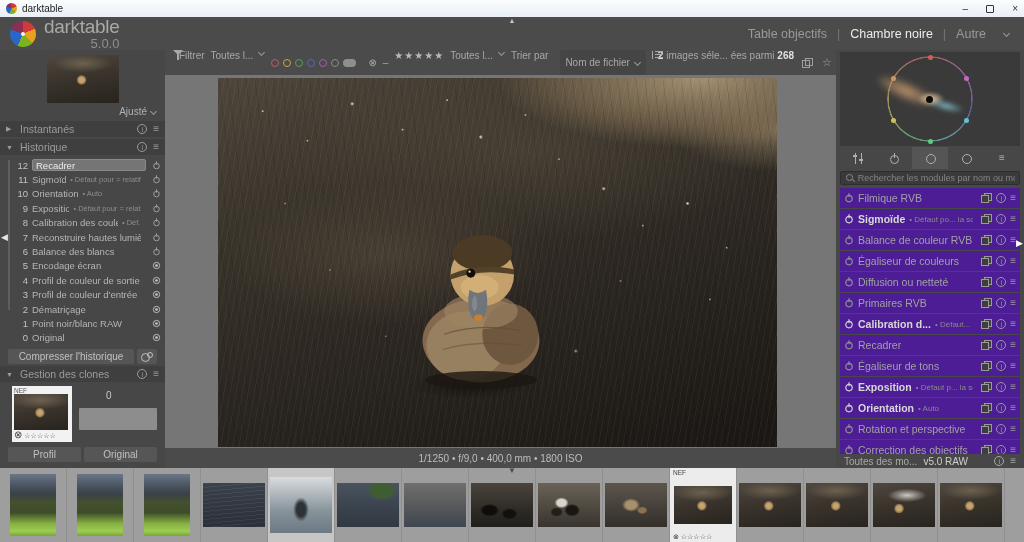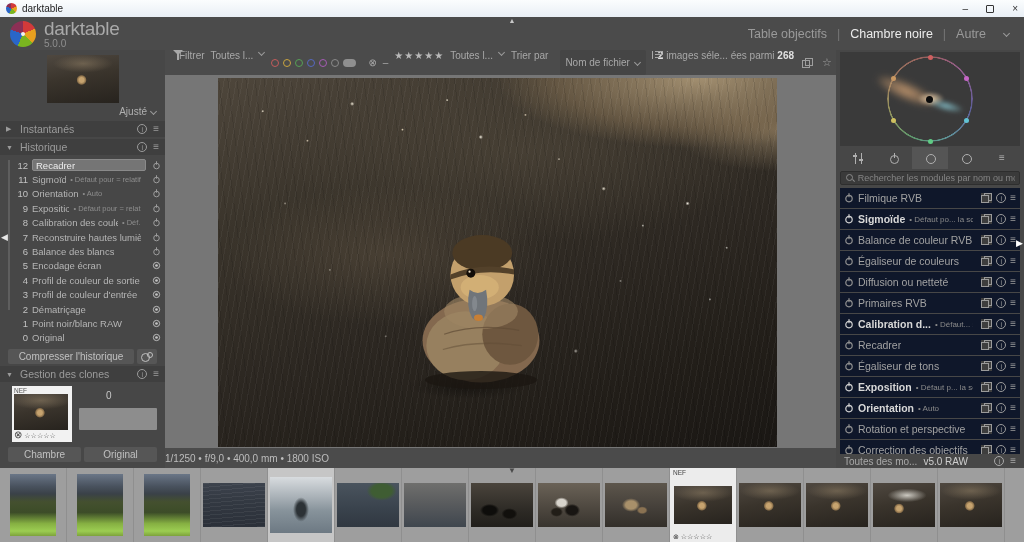--- a/index.html
+++ b/index.html
@@ -18,21 +18,21 @@
 
   
   .header { height:33px; background:#4b4b4b; display:flex; align-items:center; padding:0 14px 0 10px; flex:0 0 auto; position:relative; }
   .collapse-top { position:absolute; top:0; left:50%; transform:translateX(-50%); color:#c8c8c8; font-size:7px; line-height:7px; }
   .logo { display:flex; align-items:center; gap:8px; }
   .logowheel { width:26px; height:26px; border-radius:50%; position:relative;
     background:conic-gradient(#d23a3a 0 65deg,#e8a01f 65deg 135deg,#7ab520 135deg 205deg,#2a66c8 205deg 290deg,#8b2f55 290deg 360deg); }
   .logowheel::after { content:""; position:absolute; left:11px; top:11px; width:4px; height:4px; background:#f2f2f2; border-radius:50%; }
   .wordmark { display:flex; flex-direction:column; line-height:1; }
   .wordmark .name { font-size:19px; color:#a9a9a9; letter-spacing:-0.3px; }
-  .wordmark .ver { font-size:10px; color:#8f8f8f; margin-top:1px; }
+  .wordmark .ver { font-size:13px; color:#8f8f8f; margin-top:1px;text-align:right; }
   .views { margin-left:auto; display:flex; align-items:center; gap:10px; font-size:12.5px; color:#9a9a9a; }
   .views .sep { color:#757575; }
   .views .view { cursor:pointer; }
   .views .view.active { color:#ececec; }
   .views .chev { margin-left:8px; }
 
   
   .chev { display:inline-block; width:6px; height:6px; position:relative; }
   .chev::before { content:""; position:absolute; left:0; top:0; width:4px; height:4px;
     border-right:1.4px solid #9a9a9a; border-bottom:1.4px solid #9a9a9a; transform:rotate(45deg); }
@@ -114,21 +114,21 @@
       radial-gradient(circle 3px at 64% 74%, rgba(235,232,224,.65), transparent 70%),
       repeating-linear-gradient(100deg, rgba(255,255,255,0.045) 0 1px, transparent 1px 6px),
       repeating-linear-gradient(83deg, rgba(0,0,0,0.10) 0 1px, transparent 1px 9px);
   }
   .reflection { position:absolute; left:34%; top:80%; width:120px; height:26px; border-radius:50%;
     background:radial-gradient(ellipse, rgba(10,8,6,.5), transparent 70%); }
   .duck { position:absolute; left:199px; top:138px; width:128px; height:178px; }
 
   .exif-bar { height:20px; background:#4b4b4b; display:flex; align-items:center; padding:0 8px; font-size:10px; color:#b9b9b9; flex:0 0 auto; position:relative; }
   .exif-bar .grp { display:flex; gap:9px; align-items:center; color:#9e9e9e; }
-  .exif-text { position:absolute; left:0; right:0; text-align:left; color:#bdbdbd; }
+  .exif-text { position:absolute; left:0; right:0; text-align:center; color:#bdbdbd; }
   .exif-bar .grp.right { margin-left:auto; gap:10px; }
 
   
   .right { width:188px; flex:0 0 auto; background:#474747; display:flex; flex-direction:column; position:relative; font-size:10.5px; }
   .scope { margin:2px 4px 0; height:94px; background:#3a3a3a; position:relative; overflow:hidden; }
   .ring { position:absolute; left:50%; top:50%; width:86px; height:86px; transform:translate(-50%,-50%); border-radius:50%;
     background:conic-gradient(#b86a6a,#b06ab0,#6a6ab8,#6ab0b8,#6ab87e,#b8b26a,#b8866a,#b86a6a);
     -webkit-mask:radial-gradient(circle, transparent 0 41px, #000 41.5px 43px, transparent 43.5px);
             mask:radial-gradient(circle, transparent 0 41px, #000 41.5px 43px, transparent 43.5px);
     opacity:.75; }
@@ -142,21 +142,21 @@
     background:radial-gradient(ellipse, rgba(150,220,232,.8), transparent 75%); transform:rotate(14deg); filter:blur(2px); }
   .tracedot { position:absolute; left:86px; top:44px; width:7px; height:7px; border-radius:50%; background:#0a0a0a; }
 
   .mtabs { height:22px; display:flex; margin:1px 4px 0; }
   .mtab { flex:1; display:flex; align-items:center; justify-content:center; color:#b0b0b0; }
   .mtab.active { background:#555555; }
   .searchbox { margin:2px 4px; height:14px; background:#3a3a3a; border:1px solid #2e2e2e; border-radius:2px;
     display:flex; align-items:center; gap:4px; padding:0 4px; }
   .searchbox .ph { font-size:9px; color:#858585; white-space:nowrap; overflow:hidden; }
   .modules { flex:1; overflow:hidden; padding:1px 4px 0; }
-  .mrow { height:20px; margin-bottom:1px; background:#0f172a; display:flex; align-items:center; gap:4px; padding:0 4px; }
+  .mrow { height:20px; margin-bottom:1px; background:#4c1d95; display:flex; align-items:center; gap:4px; padding:0 4px; }
   .mrow .name { font-size:10.5px; color:#a2a2a2; white-space:nowrap; overflow:hidden; flex-shrink:0; }
   .mrow.on .name { color:#d8d8d8; font-weight:bold; }
   .mrow .det { font-size:8px; color:#8a8a8a; white-space:nowrap; overflow:hidden; flex-shrink:1; }
   .mrow .sp { flex:1; min-width:0; }
   .mrow .i { color:#9a9a9a; flex:0 0 auto; }
   .mrow .i.pw { color:#8f8f8f; }
   .mrow.on .i.pw { color:#d0d0d0; }
   .rfooter { height:14px; display:flex; align-items:center; gap:6px; padding:0 8px; color:#a8a8a8; font-size:10px; background:#474747; flex:0 0 auto; }
   .rfooter .val { color:#cecece; }
   .rfooter .sp { flex:1; }
@@ -470,21 +470,21 @@
         <div class="clone-thumb">
           <div class="fmt">NEF</div>
           <div class="img t-duckling"></div>
           <div class="rate"><span class="i reject-icon" style="font-size:7px;"></span> <span>☆☆☆☆☆</span></div>
         </div>
         <span class="clone-count">0</span>
         <div class="clone-input"></div>
       </div>
 
       <div class="clone-btns">
-        <div class="btn">Chambre</div>
+        <div class="btn">Profil</div>
         <div class="btn">Original</div>
       </div>
     </div>
 
     <div class="center">
       <div class="toolbar">
         <span class="i filter-icon"></span>
         <span>Filtrer</span>
         <span>Toutes l...</span>
         <span class="chev"></span>

